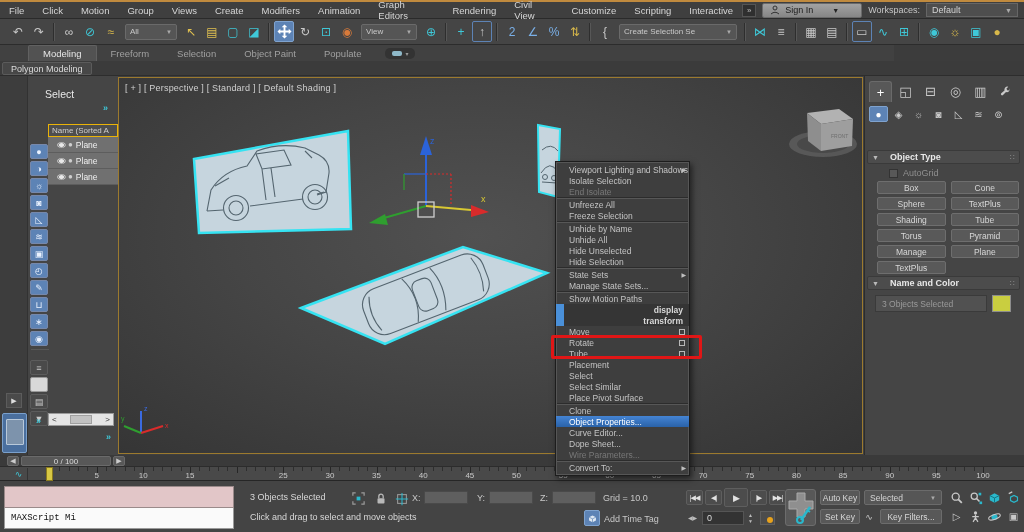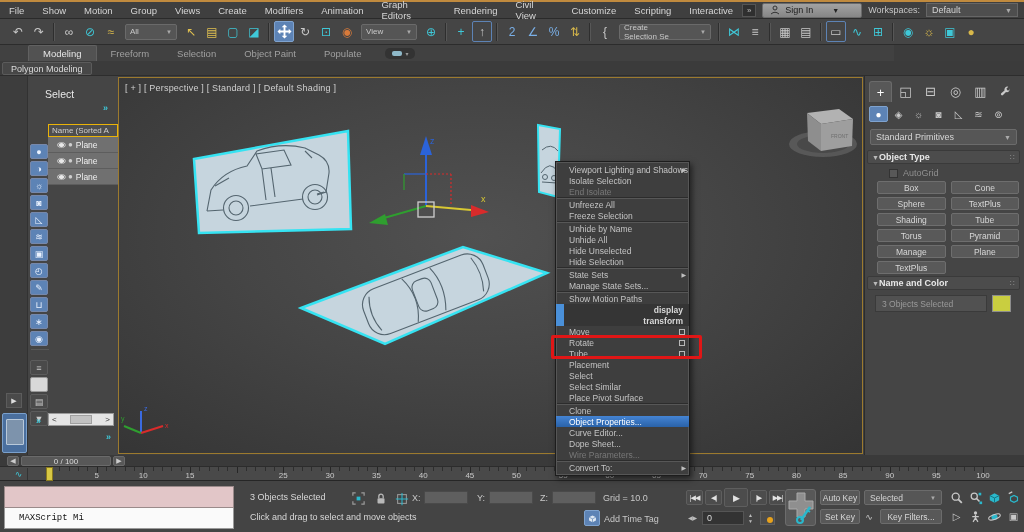--- a/index.html
+++ b/index.html
@@ -94,21 +94,21 @@
 .cp-tabs{position:absolute;left:4px;top:5px;display:flex;gap:2px}
 .cp-tab{width:23px;height:21px;display:flex;align-items:center;justify-content:center;color:#c9c9c9;font-size:13px}
 .cp-tab.active{background:#585858;border:1px solid #6a6a6a;border-bottom:none;border-radius:3px 3px 0 0;color:#fff}
 .cp-cats{position:absolute;left:4px;top:30px;display:flex;gap:1px}
 .cp-cat{width:19px;height:16px;display:flex;align-items:center;justify-content:center;color:#c9c9c9;font-size:10px;border-radius:2px}
 .cp-cat.sel{background:#5d83b5;border:1px solid #7fa3cf;color:#fff}
 .cp-dd{position:absolute;left:5px;top:53px;right:7px;height:16px;background:#565656;border:1px solid #6b6b6b;
   color:#d6d6d6;font-size:9px;display:flex;align-items:center;justify-content:space-between;padding:0 5px;border-radius:2px}
 .cp-dd .caret{font-size:7px;color:#aaa}
 .rollout{position:absolute;left:2px;right:4px;height:14px;color:#e8e8e8;font-size:9px;font-weight:bold;
-  display:flex;align-items:center;gap:0;padding:0 4px;background:#4c4c4c;border:1px solid #3a3a3a;border-radius:2px}
+  display:flex;align-items:center;gap:11px;padding:0 4px;background:#4c4c4c;border:1px solid #3a3a3a;border-radius:2px}
 .rollout .arrow{font-size:7px;color:#b9b9b9}
 .rollout .pin{margin-left:auto;color:#8b8b8b;font-weight:normal;font-size:8px}
 .autogrid{position:absolute;left:24px;top:92px;display:flex;align-items:center;gap:5px;color:#8f8f8f;font-size:9px}
 .autogrid .cb{width:9px;height:9px;background:#585858;border:1px solid #333}
 .obj-grid{position:absolute;left:12px;top:105px;right:5px;display:grid;grid-template-columns:1fr 1fr;gap:3px 5px}
 .obtn{height:13px;background:#595959;border:1px solid #6e6e6e;border-radius:2px;color:#d8d8d8;font-size:8.5px;
   display:flex;align-items:center;justify-content:center}
 .nc-field{position:absolute;left:10px;top:219px;width:112px;height:17px;background:#515151;border:1px solid #3a3a3a;
   color:#9a9a9a;font-size:8.5px;display:flex;align-items:center;padding:0 6px}
 .nc-swatch{position:absolute;left:127px;top:219px;width:19px;height:17px;border:1px solid #8d8d8d}
@@ -123,21 +123,21 @@
   color:#3fc8d8;font-size:9px;border-right:1px solid #333}
 .tick{position:absolute;top:0;width:1px;height:4px;background:#2e2e2e}
 .tick.major{height:6px;background:#262626}
 .tlabel{position:absolute;top:4px;transform:translateX(-50%);color:#c8c8c8;font-size:8px}
 .tb-slider{position:absolute;left:46px;top:0;width:7px;height:14px;background:#d8c844;border:1px solid #8a7a1e}
 
 .statusbar{position:absolute;left:0;top:481px;width:1024px;height:51px;background:#444}
 .mxs{position:absolute;left:4px;top:5px;width:230px;height:44px}
 .mxs-pink{height:22px;background:#e2c6c8;border:1px solid #9a8a8a}
 .mxs-white{height:21px;background:#fafafa;border:1px solid #9a9a9a;border-top:none;color:#111;
-  font-family:"Liberation Mono","DejaVu Sans Mono",monospace;font-size:9px;display:flex;align-items:center;padding:0 14px;white-space:nowrap;overflow:hidden}
+  font-family:"Liberation Mono","DejaVu Sans Mono",monospace;font-size:9px;display:flex;align-items:center;padding:0 6px;white-space:nowrap;overflow:hidden}
 .sb-text1{position:absolute;left:250px;top:11px;color:#d8d8d8;font-size:9px}
 .sb-text2{position:absolute;left:250px;top:31px;color:#d8d8d8;font-size:9px}
 .sb-ico{position:absolute;top:10px;width:16px;height:15px;display:flex;align-items:center;justify-content:center}
 .sb-lbl{position:absolute;top:12px;color:#c8c8c8;font-size:9px}
 .sb-field{position:absolute;top:10px;width:44px;height:13px;background:#5f5f5f;border:1px solid #4a4a4a;border-radius:1px}
 .att-ico{position:absolute;left:584px;top:29px;width:16px;height:16px;background:#5d83b5;border:1px solid #7fa3cf;
   border-radius:2px;display:flex;align-items:center;justify-content:center}
 .pb-btn{position:absolute;background:#4c4c4c;border:1px solid #5e5e5e;border-radius:2px;color:#e2e2e2;
   display:flex;align-items:center;justify-content:center;font-size:7px;letter-spacing:-1px}
 .frame-field{position:absolute;left:702px;top:30px;width:42px;height:14px;background:#333;border:1px solid #555;
@@ -158,21 +158,21 @@
 .nav{position:absolute;left:948px;top:8px;width:74px;height:38px;display:grid;grid-template-columns:repeat(4,18px);grid-auto-rows:18px;gap:1px}
 .nav-ico{width:17px;height:17px;display:flex;align-items:center;justify-content:center;color:#c9c9c9;font-size:10px;border-radius:2px}
 svg{display:block}
 </style>
 </head>
 <body>
 
 <div class="menubar">
   <div style="display:flex;height:100%">
       <div class="mitem">File</div>
-      <div class="mitem">Show</div>
+      <div class="mitem">Click</div>
       <div class="mitem">Motion</div>
       <div class="mitem">Group</div>
       <div class="mitem">Views</div>
       <div class="mitem">Create</div>
       <div class="mitem">Modifiers</div>
       <div class="mitem">Animation</div>
       <div class="mitem">Graph Editors</div>
       <div class="mitem">Rendering</div>
       <div class="mitem">Civil View</div>
       <div class="mitem">Customize</div>
@@ -231,21 +231,21 @@
     <div class="tdiv"></div>
     <div class="ticon" style="color: rgb(63, 200, 216);">+</div>
     <div class="ticon boxed">↑</div>
     <div class="tdiv"></div>
     <div class="ticon" style="color: rgb(122, 176, 232);">2</div>
     <div class="ticon" style="color: rgb(122, 176, 232);">∠</div>
     <div class="ticon" style="color: rgb(122, 176, 232);">%</div>
     <div class="ticon" style="color: rgb(216, 184, 74);">⇅</div>
     <div class="tdiv"></div>
     <div class="ticon">{</div>
-    <div class="tdd" style="width: 92px; gap: 24px;">
+    <div class="tdd" style="width: 118px; gap: 24px;">
       <span>Create Selection Se</span>
       <span class="caret">▼</span>
     </div>
     <div class="tdiv"></div>
     <div class="ticon" style="color: rgb(63, 200, 216);">⋈</div>
     <div class="ticon">≡</div>
     <div class="tdiv"></div>
     <div class="ticon">▦</div>
     <div class="ticon">▤</div>
     <div class="tdiv"></div>
@@ -425,24 +425,20 @@
       </div>
     <div class="cp-cats">
         <div class="cp-cat sel">●</div>
         <div class="cp-cat">◈</div>
         <div class="cp-cat">☼</div>
         <div class="cp-cat">◙</div>
         <div class="cp-cat">◺</div>
         <div class="cp-cat">≋</div>
         <div class="cp-cat">⊚</div>
       </div>
-    <div class="cp-dd">
-      <span>Standard Primitives</span>
-      <span class="caret">▼</span>
-    </div>
     <div class="rollout" style="top:74px">
       <span class="arrow">▼</span>
       <span>Object Type</span>
       <span class="pin">∷</span>
     </div>
     <div class="autogrid">
       <span class="cb"></span>
       <span>AutoGrid</span>
     </div>
     <div class="obj-grid">

